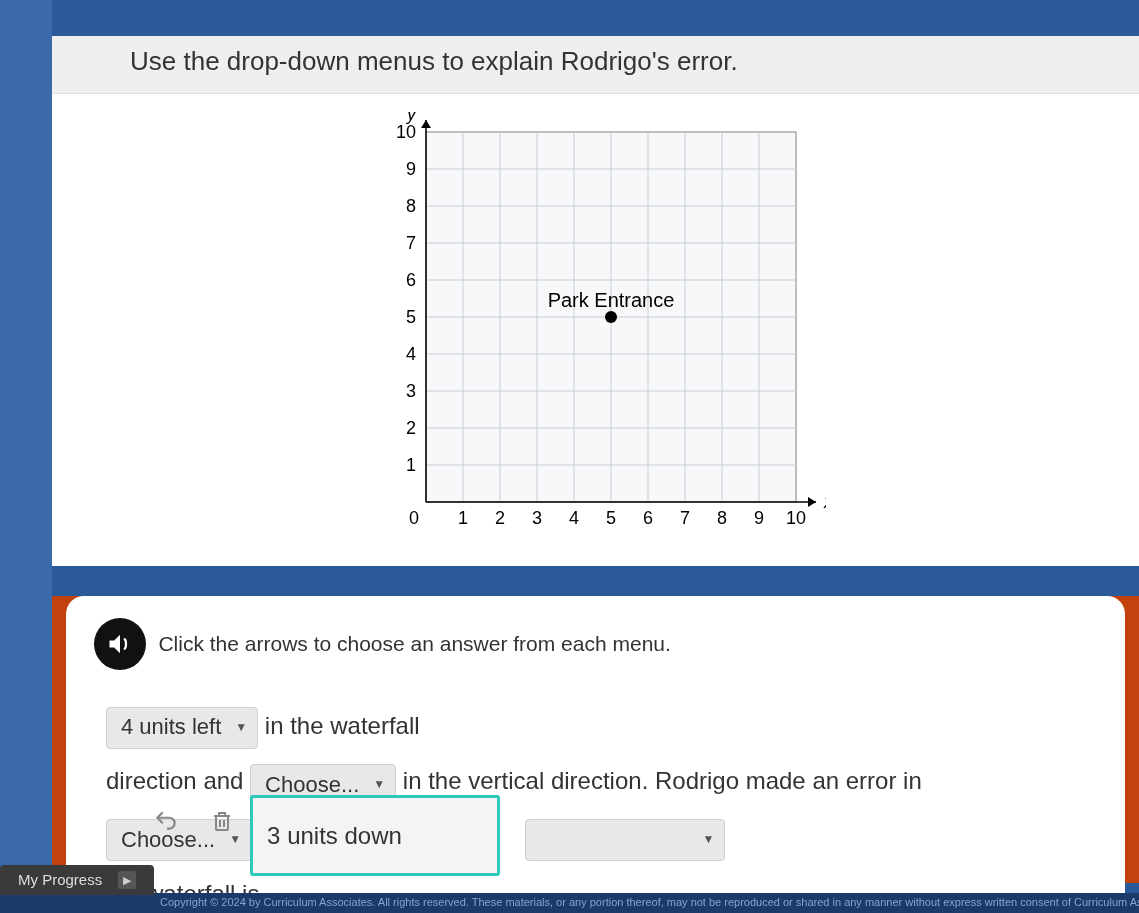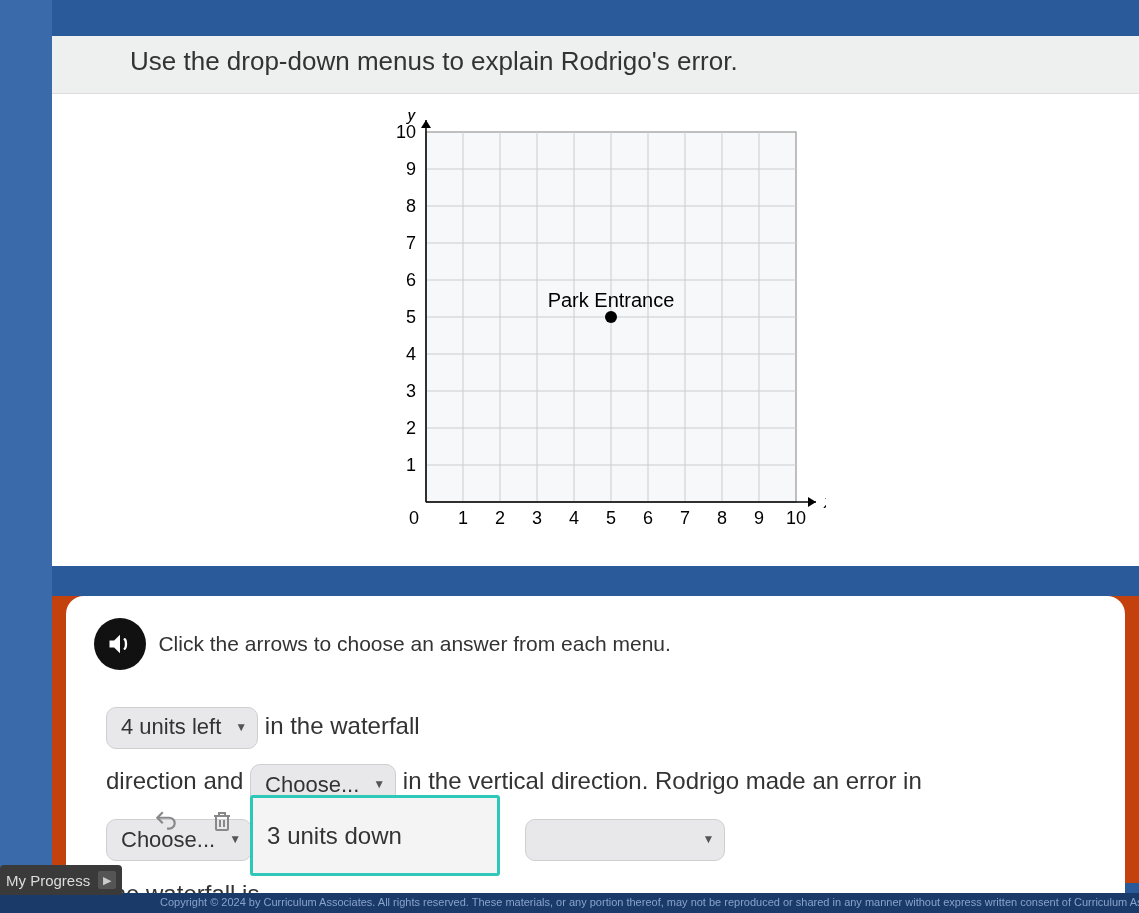--- a/index.html
+++ b/index.html
@@ -71,21 +71,21 @@
     font-size: 24px;
     color: #333;
     line-height: 2.3;
     padding-left: 12px;
   }
   .dd {
     display: inline-flex;
     align-items: center;
     background: #e8e8ea;
     border: 1px solid #cfcfd2;
-    border-radius: 10px;
+    border-radius: 4px;
     padding: 4px 10px 4px 14px;
     font-size: 22px;
     color: #333;
     height: 42px;
     vertical-align: middle;
     gap: 14px;
     cursor: pointer;
   }
   .dd .caret {
     font-size: 12px;
@@ -124,23 +124,23 @@
   .tool-icon {
     width: 28px; height: 28px;
     display: inline-flex; align-items: center; justify-content: center;
   }
   .my-progress {
     position: absolute;
     left: 0; bottom: 18px;
     background: #3a3a3a;
     color: #ddd;
     font-size: 15px;
-    padding: 6px 6px;
+    padding: 6px 18px;
     border-radius: 4px 4px 0 0;
-    display: flex; align-items: center; gap: 8px;
+    display: flex; align-items: flex-start; gap: 16px;
     z-index: 50;
   }
   .my-progress .tri {
     background: #555;
     width: 18px; height: 18px;
     display: inline-flex; align-items: center; justify-content: center;
     border-radius: 2px;
     font-size: 11px;
     color: #ccc;
   }

